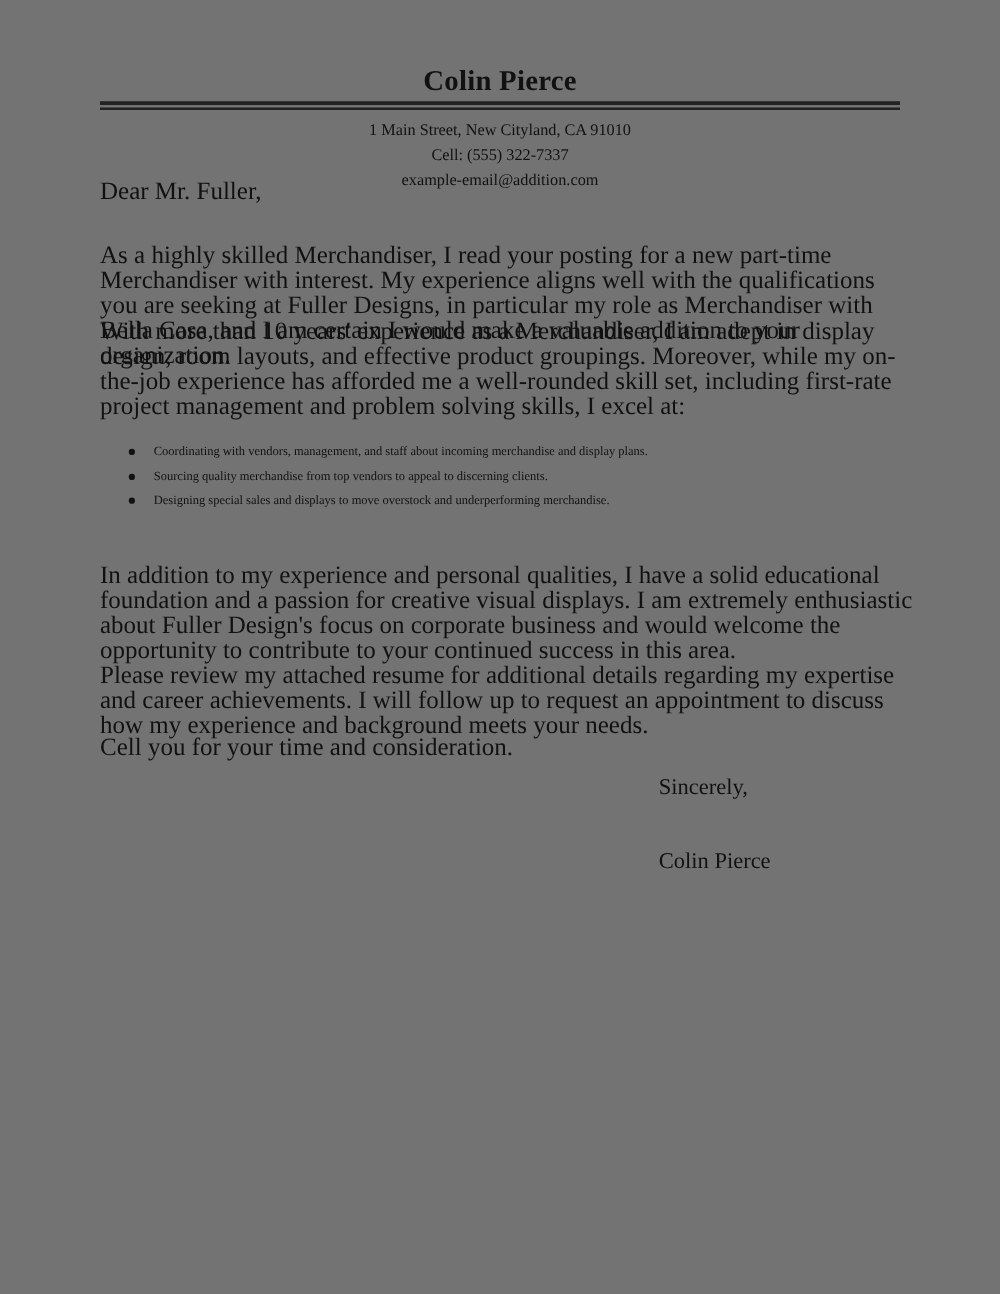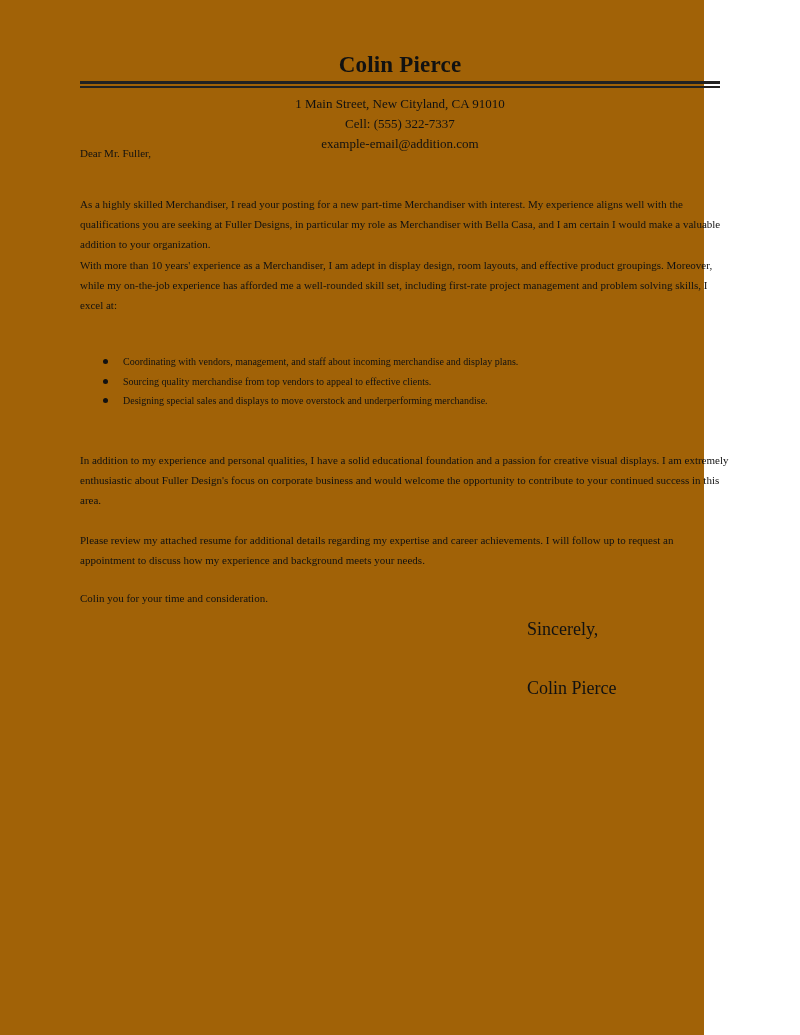--- a/index.html
+++ b/index.html
@@ -1,26 +1,26 @@
 <!DOCTYPE html>
 <html><head>
 <meta charset="utf-8">
 <style>
   html, body { margin: 0; padding: 0; background: #ffffff; }
   body { width: 800px; height: 1035px; position: relative; overflow: hidden;
          font-family: "Liberation Serif", "DejaVu Serif", serif; color: #111; }
-  .page { position: absolute; left: 0; top: 0; width: 704px; height: 1035px; background: #a16207; }
+  .page { position: absolute; left: 0; top: 0; width: 800px; height: 1035px; background: #737373; }
   .name { position: absolute; left: 0; width: 800px; top: 50px; text-align: center;
           font-size: 23px; font-weight: bold; letter-spacing: 0.2px; line-height: 30px; }
   .rule-thick { position: absolute; left: 80px; width: 640px; top: 81px; height: 3px; background: #222; }
   .rule-thin { position: absolute; left: 80px; width: 640px; top: 86px; height: 2px; background: #222; }
   .contact { position: absolute; left: 0; width: 800px; top: 94px; text-align: center;
              font-size: 13px; line-height: 20px; }
   .contact div { height: 20px; }
-  .body-text { position: absolute; left: 80px; width: 650px; font-size: 11px; line-height: 20px; }
+  .body-text { position: absolute; left: 80px; width: 650px; font-size: 20px; line-height: 20px; }
   .salutation { top: 143px; }
   .p1 { top: 194px; }
   .p2 { top: 255px; }
   .bullets { position: absolute; left: 80px; top: 352px; width: 660px; margin: 0; padding: 0; list-style: none;
              font-size: 10px; line-height: 19.5px; }
   .bullets li { position: relative; padding-left: 43px; }
   .bullets li .dot { position: absolute; left: 23px; top: 7px; width: 5px; height: 5px; border-radius: 50%; background: #111; }
   .p3 { top: 450px; }
   .p4 { top: 530px; }
   .p5 { top: 588px; }
@@ -41,23 +41,23 @@
     <div>Cell: (555) 322-7337</div>
     <div>example-email@addition.com</div>
   </div>
 
   <div class="body-text salutation">Dear Mr. Fuller,</div>
   <div class="body-text p1">As a highly skilled Merchandiser, I read your posting for a new part-time Merchandiser with interest. My experience aligns well with the qualifications you are seeking at Fuller Designs, in particular my role as Merchandiser with Bella Casa, and I am certain I would make a valuable addition to your organization.</div>
   <div class="body-text p2">With more than 10 years' experience as a Merchandiser, I am adept in display design, room layouts, and effective product groupings. Moreover, while my on-the-job experience has afforded me a well-rounded skill set, including first-rate project management and problem solving skills, I excel at:</div>
 
   <ul class="bullets">
     <li><span class="dot"></span><span>Coordinating with vendors, management, and staff about incoming merchandise and display plans.</span></li>
-    <li><span class="dot"></span><span>Sourcing quality merchandise from top vendors to appeal to effective clients.</span></li>
+    <li><span class="dot"></span><span>Sourcing quality merchandise from top vendors to appeal to discerning clients.</span></li>
     <li><span class="dot"></span><span>Designing special sales and displays to move overstock and underperforming merchandise.</span></li>
   </ul>
 
   <div class="body-text p4">Please review my attached resume for additional details regarding my expertise and career achievements. I will follow up to request an appointment to discuss how my experience and background meets your needs.</div>
   <div class="body-text p3">In addition to my experience and personal qualities, I have a solid educational foundation and a passion for creative visual displays. I am extremely enthusiastic about Fuller Design's focus on corporate business and would welcome the opportunity to contribute to your continued success in this area.</div>
-  <div class="body-text p5">Colin you for your time and consideration.</div>
+  <div class="body-text p5">Cell you for your time and consideration.</div>
 
   <div class="closing sincerely">Sincerely,</div>
   <div class="closing signature">Colin Pierce</div>
 </div>
 
 </body></html>

